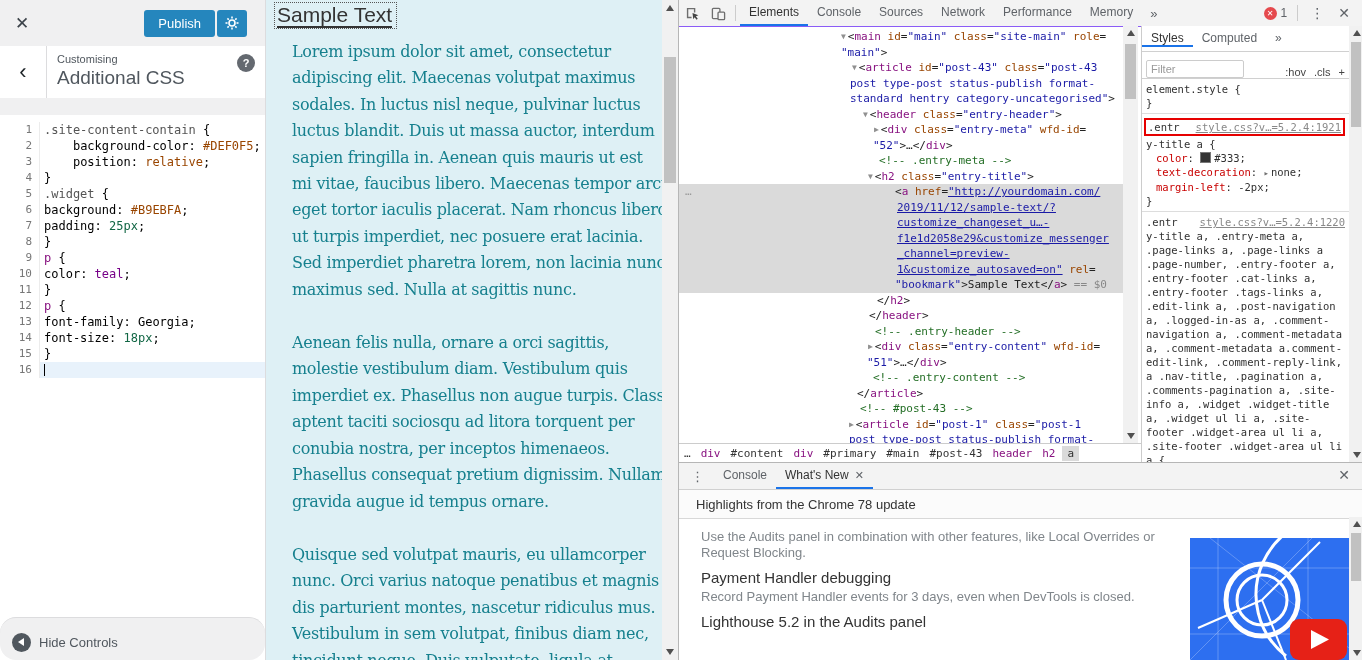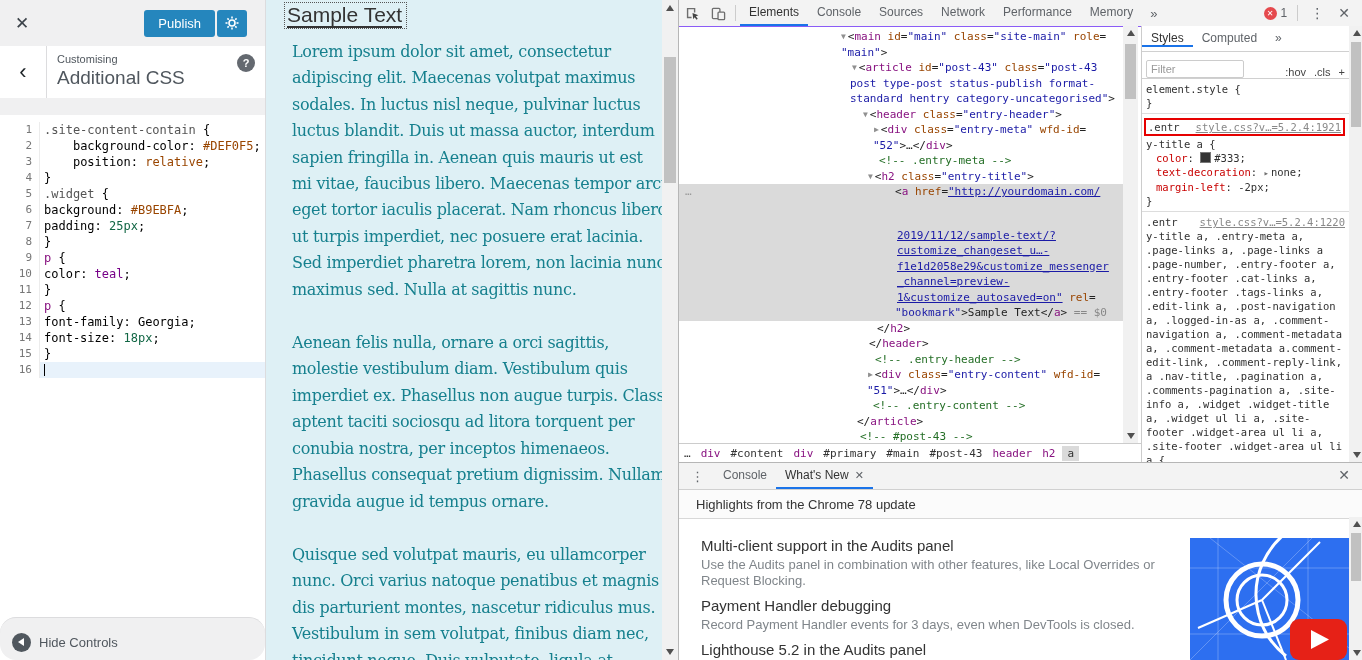--- a/index.html
+++ b/index.html
@@ -28,21 +28,21 @@
   .cd{padding-left:4px;flex:1;}
   .k-q{color:#555;} .k-p{color:#000;} .k-pr{color:#000;}
   .k-at{color:#219;} .k-kw{color:#708;} .k-nm{color:#164;} .k-tg{color:#219;}
   .caret{display:inline-block;width:1px;height:12px;background:#000;vertical-align:-2px;}
   #cz-footer{position:absolute;left:0;bottom:0;right:0;height:42px;background:#f0f0f1;border-top:1px solid #dcdcde;display:flex;align-items:center;border-radius:16px;}
   #collapse-icon{width:19px;height:19px;border-radius:50%;background:#50575e;color:#fff;display:flex;align-items:center;justify-content:center;margin:6px 8px 0 12px;cursor:pointer;}
   #collapse-icon .tri{width:0;height:0;border-top:4px solid transparent;border-bottom:4px solid transparent;border-right:6px solid #fff;margin-right:1px;}
   #hide-controls-label{color:#50575e;font-size:13px;margin-top:6px;cursor:pointer;}
   
   #preview{position:absolute;left:266px;top:0;width:396px;height:660px;background:#DEF0F5;overflow:hidden;}
-  #pv-title{position:absolute;left:19px;top:3px;font-size:21px;color:#333;display:inline-block;outline:1.5px dotted #555;padding:0 4px 1px 2px;cursor:pointer;}
+  #pv-title{position:absolute;left:9px;top:3px;font-size:21px;color:#333;display:inline-block;outline:1.5px dotted #555;padding:0 4px 1px 2px;cursor:pointer;}
   #pv-title .u{border-bottom:2px solid #333;}
   #pv-text{position:absolute;left:26px;top:39px;right:14px;}
   .pv-para{margin:0 0 27px 0;}
   .pv-line{display:block;white-space:pre;font-family:"DejaVu Serif",serif;font-size:16px;line-height:26.4px;letter-spacing:-0.3px;color:#16808e;}
   
   .sb{position:absolute;background:#f1f1f1;}
   .sb .thumb{position:absolute;left:2px;right:2px;background:#c1c1c1;}
   .sb .up,.sb .dn{position:absolute;left:4px;width:0;height:0;border-left:4px solid transparent;border-right:4px solid transparent;}
   .sb .up{border-bottom:6px solid #505050;}
   .sb .dn{border-top:6px solid #505050;}
@@ -267,21 +267,21 @@
           <div class="dom-line" style="padding-left: 171px;"><span class="k-va">post type-post status-publish format-</span></div>
           <div class="dom-line" style="padding-left: 171px;"><span class="k-va">standard hentry category-uncategorised"</span><span class="k-pl">&gt;</span></div>
           <div class="dom-line" style="padding-left: 184px;"><span class="k-ar">▼</span><span class="k-pl">&lt;</span><span class="k-tg">header</span><span class="k-pl"> </span><span class="k-at">class</span><span class="k-pl">=</span><span class="k-va">"entry-header"</span><span class="k-pl">&gt;</span></div>
           <div class="dom-line" style="padding-left: 195px;"><span class="k-ar">▶</span><span class="k-pl">&lt;</span><span class="k-tg">div</span><span class="k-pl"> </span><span class="k-at">class</span><span class="k-pl">=</span><span class="k-va">"entry-meta"</span><span class="k-pl"> </span><span class="k-at">wfd-id</span><span class="k-pl">=</span></div>
           <div class="dom-line" style="padding-left: 194px;"><span class="k-va">"52"</span><span class="k-pl">&gt;…</span><span class="k-pl">&lt;/</span><span class="k-tg">div</span><span class="k-pl">&gt;</span></div>
           <div class="dom-line" style="padding-left: 200px;"><span class="k-cm">&lt;!-- .entry-meta --&gt;</span></div>
           <div class="dom-line" style="padding-left: 189px;"><span class="k-ar">▼</span><span class="k-pl">&lt;</span><span class="k-tg">h2</span><span class="k-pl"> </span><span class="k-at">class</span><span class="k-pl">=</span><span class="k-va">"entry-title"</span><span class="k-pl">&gt;</span></div>
           <div class="dom-selected">
             <span class="sel-dots">…</span>
             <div class="dom-line" style="padding-left: 216px;"><span class="k-pl">&lt;</span><span class="k-tg">a</span><span class="k-pl"> </span><span class="k-at">href</span><span class="k-pl">=</span><span class="k-lk">"http://yourdomain.com/</span></div>
-            <div class="dom-line" style="padding-left: 218px; margin-top: 28px;"><span class="k-lk">2019/11/12/sample-text/?</span></div>
+            <div class="dom-line" style="padding-left: 218px;"><span class="k-lk">2019/11/12/sample-text/?</span></div>
             <div class="dom-line" style="padding-left: 218px;"><span class="k-lk">customize_changeset_u…-</span></div>
             <div class="dom-line" style="padding-left: 218px;"><span class="k-lk">f1e1d2058e29&amp;customize_messenger</span></div>
             <div class="dom-line" style="padding-left: 218px;"><span class="k-lk">_channel=preview-</span></div>
             <div class="dom-line" style="padding-left: 218px;"><span class="k-lk">1&amp;customize_autosaved=on"</span><span class="k-pl"> </span><span class="k-at">rel</span><span class="k-pl">=</span></div>
             <div class="dom-line" style="padding-left: 216px;"><span class="k-va">"bookmark"</span><span class="k-pl">&gt;Sample Text</span><span class="k-pl">&lt;/</span><span class="k-tg">a</span><span class="k-pl">&gt;</span><span class="k-gm"> == $0</span></div>
           </div>
           <div class="dom-line" style="padding-left: 198px;"><span class="k-pl">&lt;/</span><span class="k-tg">h2</span><span class="k-pl">&gt;</span></div>
           <div class="dom-line" style="padding-left: 190px;"><span class="k-pl">&lt;/</span><span class="k-tg">header</span><span class="k-pl">&gt;</span></div>
           <div class="dom-line" style="padding-left: 196px;"><span class="k-cm">&lt;!-- .entry-header --&gt;</span></div>
           <div class="dom-line" style="padding-left: 189px;"><span class="k-ar">▶</span><span class="k-pl">&lt;</span><span class="k-tg">div</span><span class="k-pl"> </span><span class="k-at">class</span><span class="k-pl">=</span><span class="k-va">"entry-content"</span><span class="k-pl"> </span><span class="k-at">wfd-id</span><span class="k-pl">=</span></div>
@@ -386,21 +386,20 @@
               <span class="tclose">✕</span>
             </div>
           </div>
         <div id="drawer-close">✕</div>
       </div>
       <div id="wn-header">
         <span>Highlights from the Chrome 78 update</span>
       </div>
       <div id="wn-content">
         <div id="wn-items">
-            <div class="wn-title">Multi-client support in the Audits panel</div>
             <div class="wn-body">Use the Audits panel in combination with other features, like Local Overrides or Request Blocking.</div>
             <div class="wn-title">Payment Handler debugging</div>
             <div class="wn-body">Record Payment Handler events for 3 days, even when DevTools is closed.</div>
             <div class="wn-title">Lighthouse 5.2 in the Audits panel</div>
           </div>
         <div id="wn-thumb">
           <svg width="159" height="122" viewBox="0 0 159 122">
             <rect width="159" height="122" fill="#2d6ff0"></rect>
             <g stroke="rgba(255,255,255,0.25)" stroke-width="1">
               <line x1="28" y1="0" x2="28" y2="122"></line>

